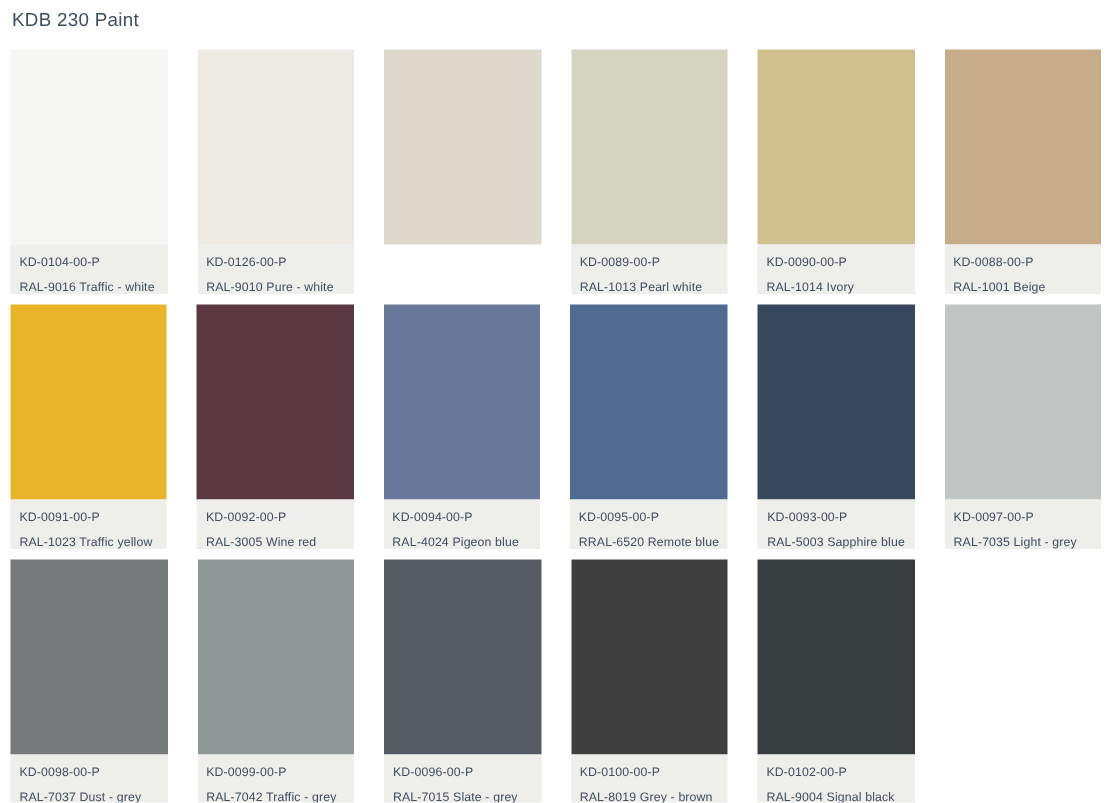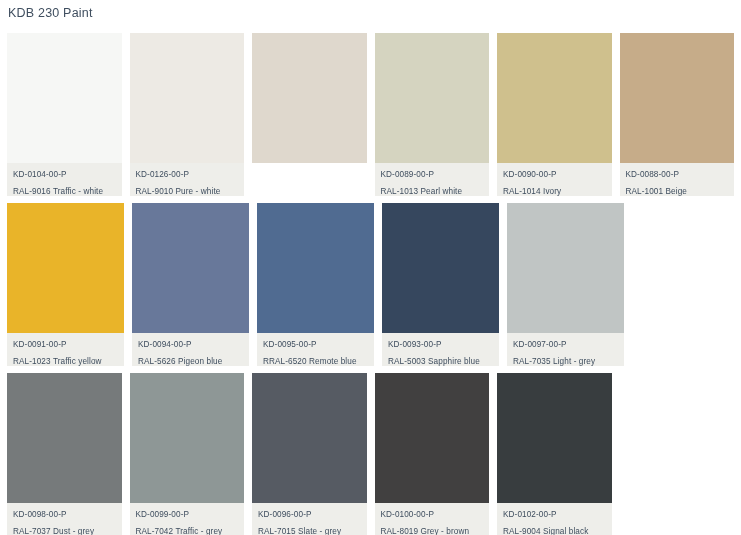--- a/index.html
+++ b/index.html
@@ -37,21 +37,21 @@
 
   .grid {
     position: absolute;
     left: 7px;
     top: 33px;
     width: 727px;
   }
 
   .row {
     display: flex;
-    gap: 8px;
+    gap: 20px;
     margin-bottom: 7px;
   }
 
   .cell {
     width: 117px;
     display: flex;
     flex-direction: column;
   }
 
   .cell.empty {
@@ -145,24 +145,31 @@
       </div>
       <div class="row">
         <div class="cell">
           <div class="swatch" style="background: rgb(233, 180, 41);"></div>
           <div class="caption">
             <div class="code">KD-0091-00-P</div>
             <div class="name">RAL-1023 Traffic yellow</div>
           </div>
         </div>
         <div class="cell">
+          <div class="swatch" style="background: rgb(91, 56, 64);"></div>
+          <div class="caption">
+            <div class="code">KD-0092-00-P</div>
+            <div class="name">RAL-3005 Wine red</div>
+          </div>
+        </div>
+        <div class="cell">
           <div class="swatch" style="background: rgb(104, 120, 154);"></div>
           <div class="caption">
             <div class="code">KD-0094-00-P</div>
-            <div class="name">RAL-5626 Pigeon blue</div>
+            <div class="name">RAL-4024 Pigeon blue</div>
           </div>
         </div>
         <div class="cell">
           <div class="swatch" style="background: rgb(80, 107, 145);"></div>
           <div class="caption">
             <div class="code">KD-0095-00-P</div>
             <div class="name">RRAL-6520 Remote blue</div>
           </div>
         </div>
         <div class="cell">

